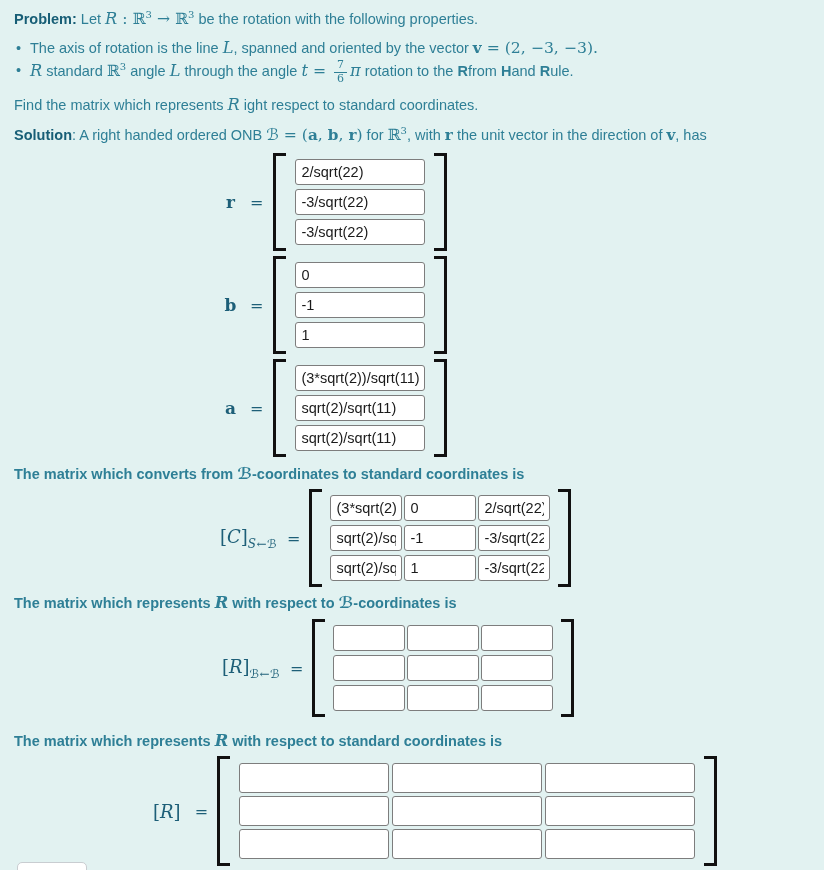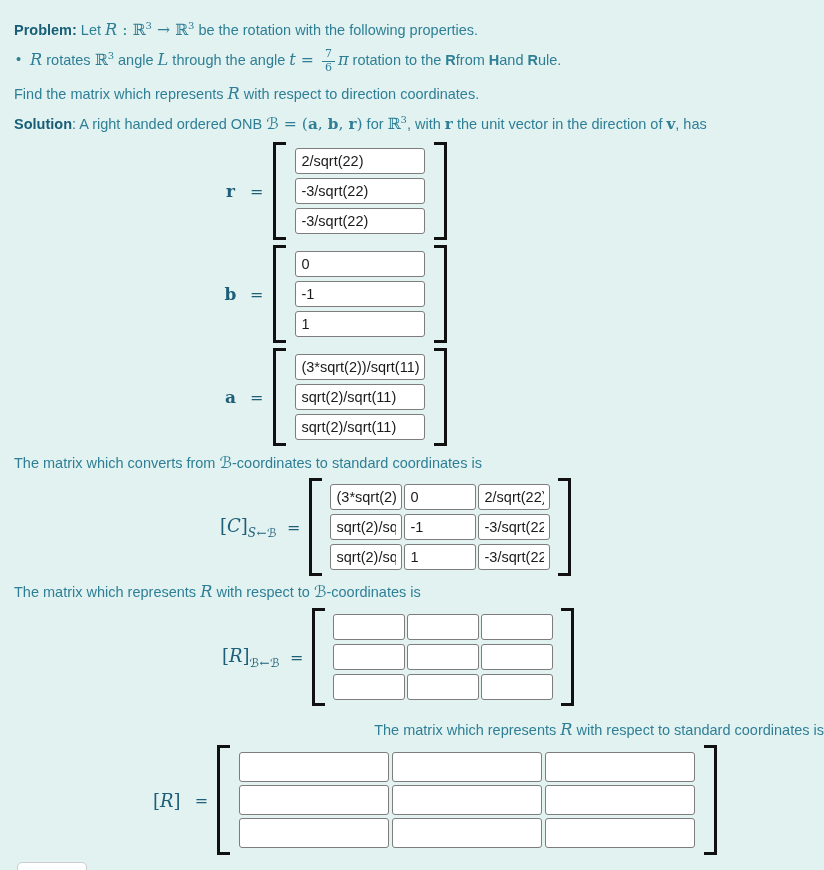--- a/index.html
+++ b/index.html
@@ -11,21 +11,21 @@
     font-family: "Liberation Sans", sans-serif;
     font-size: 14.5px;
     color: #2e7f96;
     position: relative;
   }
   .para {
     margin: 0 0 0 14px;
     line-height: 20px;
     white-space: nowrap;
   }
-  .p1 { padding-top: 20px; }
+  .p1 { padding-top: 9px; }
   .strong { font-weight: bold; color: #175e76; }
   .b { font-weight: bold; }
 
   
   .mi  { font-family: "DejaVu Serif", serif; font-style: italic; font-size: 1.12em; }
   .srf { font-family: "DejaVu Serif", serif; font-size: 1.08em; }
   .bb  { font-family: "DejaVu Serif", "DejaVu Sans", serif; font-size: 1.08em; }
   .mbf { font-family: "DejaVu Serif", serif; font-weight: bold; font-size: 1.05em; }
   .scr { font-family: "DejaVu Serif", "DejaVu Sans", serif; font-style: italic; font-size: 1.1em; }
   .sup { font-family: "DejaVu Serif", serif; font-size: 10px; vertical-align: super; line-height: 0; }
@@ -76,47 +76,48 @@
     color: #1a1a1a;
     font-family: "Liberation Sans", sans-serif;
     font-size: 14.5px;
     padding: 0 5px;
     outline: none;
   }
   .vcells  input.cell { width: 130px; height: 26px; }
   .g3cells input.cell { width: 72px;  height: 26px; }
   .rcells  input.cell { width: 150px; height: 30px; }
 
-  .section-line { margin-top: 6px; }
+  .section-line { margin-top: 6px; font-weight: bold; }
   .sec-convert { margin-top: 7px; }
   .sec-repb    { }
-  .sec-repstd  { margin-top: 14px; text-align: right; }
+  .sec-repstd  { margin-top: 14px; }
 
   .partial-btn {
     position: absolute;
     left: 17px; top: 862px;
     width: 70px; height: 30px;
     background: #ffffff;
     border: 1px solid #c9cdd1;
     border-radius: 5px;
   }
 </style>
 </head>
 <body>
 
 <p class="para p1"><span class="strong">Problem:</span><span> Let </span><span class="mi">R</span><span class="srf"> : </span><span class="bb">ℝ</span><span class="sup">3</span><span class="bb"> → </span><span class="bb">ℝ</span><span class="sup">3</span><span> be the rotation with the following properties.</span></p>
 
 <ul class="bullets">
-  <li><span class="mi">R</span><span> rotates </span><span class="bb">ℝ</span><span class="sup">3</span><span> angle </span><span class="mi">L</span><span> through the angle </span><span class="mi">t</span><span class="srf"> = </span><span class="frac">
+  <li><span>The axis of rotation is the line </span><span class="mi">L</span><span>, spanned and oriented by the vector </span><span class="mbf">v</span><span class="srf"> = (2, −3, −3).</span></li>
+  <li><span class="mi">R</span><span> standard </span><span class="bb">ℝ</span><span class="sup">3</span><span> angle </span><span class="mi">L</span><span> through the angle </span><span class="mi">t</span><span class="srf"> = </span><span class="frac">
         <span class="num">7</span>
         <span class="den">6</span>
       </span><span class="mi">π</span><span> rotation to the </span><span class="b">R</span><span>from </span><span class="b">H</span><span>and </span><span class="b">R</span><span>ule.</span></li>
 </ul>
 
-<p class="para" style="margin-top:10px"><span>Find the matrix which represents </span><span class="mi">R</span><span> with respect to direction coordinates.</span></p>
+<p class="para" style="margin-top:10px"><span>Find the matrix which represents </span><span class="mi">R</span><span> ight respect to standard coordinates.</span></p>
 
 <p class="para" style="margin-top:10px"><span class="strong">Solution</span><span>: A right handed ordered ONB </span><span class="scr">ℬ</span><span class="srf"> = (</span><span class="mbf">a</span><span class="srf">, </span><span class="mbf">b</span><span class="srf">, </span><span class="mbf">r</span><span class="srf">)</span><span> for </span><span class="bb">ℝ</span><span class="sup">3</span><span>, with </span><span class="mbf">r</span><span> the unit vector in the direction of </span><span class="mbf">v</span><span>, has</span></p>
 
 <div class="eq vec" style="margin-top:8px">
   <span class="lhs">
       <span class="vlab">r</span>
       <span class="eqsym">=</span>
     </span>
   <div class="matrix">
     <span class="brk l"></span>

